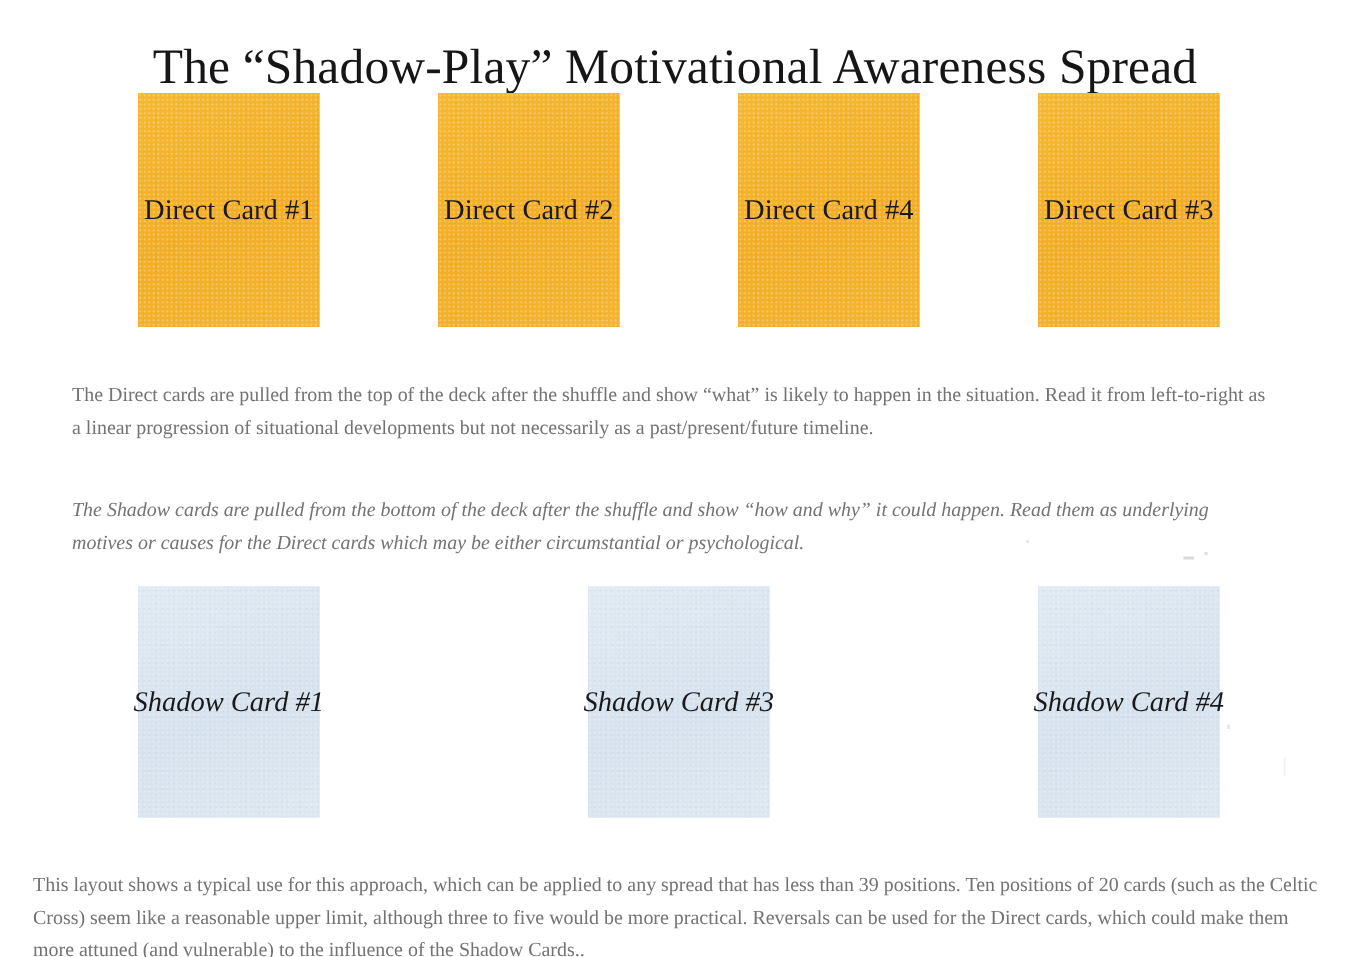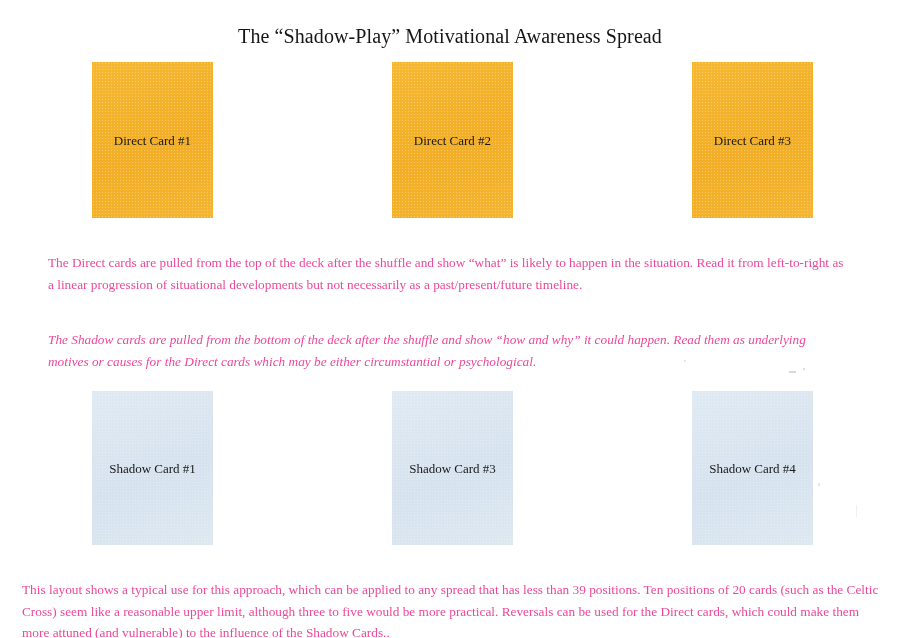--- a/index.html
+++ b/index.html
@@ -25,21 +25,21 @@
     box-sizing: border-box;
   }
 
   
   .doc-title {
     position: absolute;
     top: 6px;
     left: 0;
     width: 900px;
     text-align: center;
-    font-size: 20px;
+    font-size: 33px;
     line-height: 34px;
     font-weight: 400;
     letter-spacing: 0.1px;
     color: #161616;
     white-space: nowrap;
   }
 
   
   .card-row {
     position: absolute;
@@ -52,21 +52,21 @@
   .card-row.shadow  { top: 391px; height: 154px; }
 
   .card {
     width: 121px;
     height: 100%;
     box-sizing: border-box;
     display: flex;
     align-items: center;
     justify-content: center;
     text-align: center;
-    font-size: 13px;
+    font-size: 19px;
     line-height: 17px;
     color: #1a1a1a;
     position: relative;
     white-space: nowrap;
   }
   .card .card-label { position: relative; z-index: 2; }
 
   
   .card::after {
     content: "";
@@ -82,28 +82,29 @@
     pointer-events: none;
   }
 
   .card.direct-card {
     background-color: #f4b32d;
     background-image: linear-gradient(160deg, #f6b832 0%, #f2ae26 55%, #f5b531 100%);
   }
   .card.shadow-card {
     background-color: #dbe6f0;
     background-image: linear-gradient(160deg, #e0eaf3 0%, #d6e2ee 55%, #dde8f1 100%);
+    font-style: italic;
   }
 
   
   .para {
     position: absolute;
     font-size: 13.3px;
     line-height: 21.5px;
-    color: #ec4899;
+    color: #737373;
     text-align: left;
   }
   .para-direct-desc { top: 239px; left: 48px; width: 800px; }
   .para-shadow-desc { top: 316px; left: 48px; width: 800px; font-style: italic; }
   .para-footer      { top: 566px; left: 22px; width: 858px; }
 
   
   .speck {
     position: absolute;
     background: #b9b9b9;
@@ -124,20 +125,23 @@
   <h1 class="doc-title">The “Shadow-Play” Motivational Awareness Spread</h1>
 
   <div class="card-row direct">
     <div class="card direct-card">
       <span class="card-label">Direct Card #1</span>
     </div>
     <div class="card direct-card">
       <span class="card-label">Direct Card #2</span>
     </div>
     <div class="card direct-card">
+      <span class="card-label">Direct Card #4</span>
+    </div>
+    <div class="card direct-card">
       <span class="card-label">Direct Card #3</span>
     </div>
   </div>
 
   <p class="para para-direct-desc">The Direct cards are pulled from the top of the deck after the shuffle and show “what” is likely to happen in the situation. Read it from left-to-right as a linear progression of situational developments but not necessarily as a past/present/future timeline.</p>
 
   <p class="para para-shadow-desc">The Shadow cards are pulled from the bottom of the deck after the shuffle and show “how and why” it could happen. Read them as underlying motives or causes for the Direct cards which may be either circumstantial or psychological.</p>
 
   <div class="card-row shadow">
     <div class="card shadow-card">

